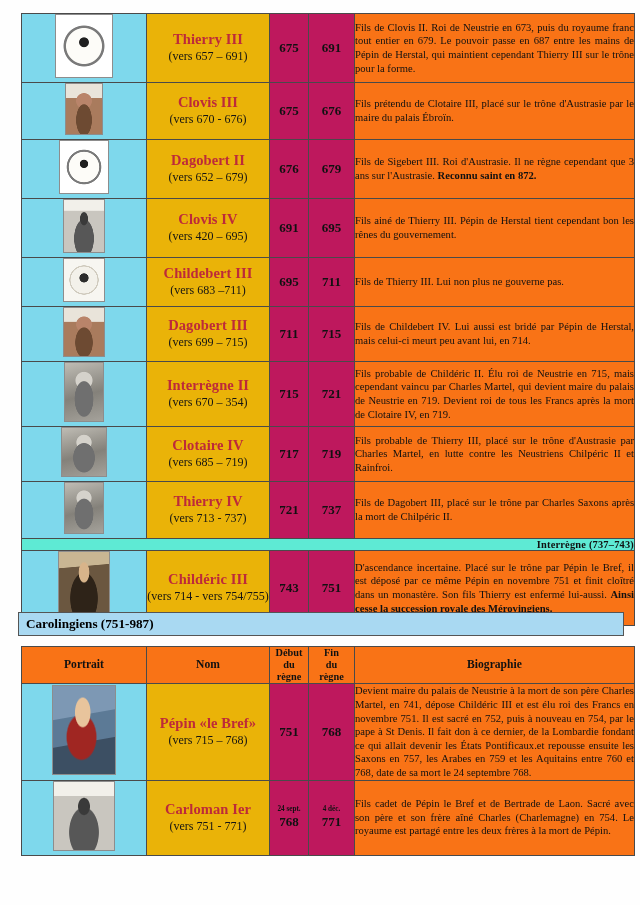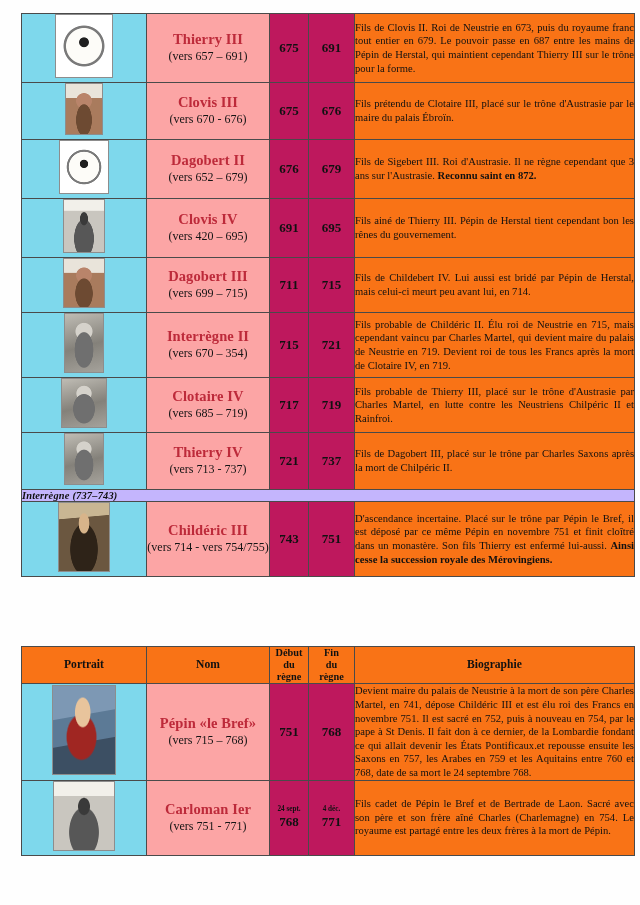--- a/index.html
+++ b/index.html
@@ -60,21 +60,21 @@
   .portrait-art {
     display: block;
     width: 100%;
     height: 100%;
   }
 
   
   .name-cell {
     text-align: center;
     padding: 4px 2px;
-    background: #fca5a5;
+    background: #eab308;
   }
   .king-name {
     color: #bd2a3a;
     font-weight: bold;
     font-size: 14.5px;
     letter-spacing: 0.1px;
     line-height: 1.15;
   }
   .king-dates {
     color: #141414;
@@ -105,23 +105,22 @@
     font-size: 10.6px;
     line-height: 1.285;
     text-align: justify;
     text-justify: inter-word;
     hyphens: manual;
   }
   .bio-cell b { font-weight: bold; }
 
   
   .interregne-cell {
-    background: #c4b5fd;
-    text-align: left;
-    font-style: italic;
+    background: #5eead4;
+    text-align: right;
     font-weight: bold;
     font-size: 10.4px;
     padding: 2.5px 0;
     letter-spacing: 0.2px;
   }
 
   
   .section-banner {
     background: #a9d9f2;
     border: 1px solid #555;
@@ -241,20 +240,30 @@
           <td class="portrait-cell"><span class="portrait-frame" style="width: 40px; height: 52px;"><span class="portrait-art art-print" style="width: 100%; height: 100%; display: block;"></span></span></td>
           <td class="name-cell">
             <div class="king-name">Clovis IV</div>
             <div class="king-dates">(vers 420 – 695)</div>
           </td>
           <td class="year-cell"><span>691</span></td>
           <td class="year-cell"><span>695</span></td>
           <td class="bio-cell"><span>Fils ainé de Thierry III. Pépin de Herstal tient cependant bon les rênes du gouvernement.</span></td>
         </tr>
         <tr>
+          <td class="portrait-cell"><span class="portrait-frame" style="width: 40px; height: 42px;"><span class="portrait-art art-coin" style="width: 100%; height: 100%; display: block;"></span></span></td>
+          <td class="name-cell">
+            <div class="king-name">Childebert III</div>
+            <div class="king-dates">(vers 683 –711)</div>
+          </td>
+          <td class="year-cell"><span>695</span></td>
+          <td class="year-cell"><span>711</span></td>
+          <td class="bio-cell"><span>Fils de Thierry III. Lui non plus ne gouverne pas.</span></td>
+        </tr>
+        <tr>
           <td class="portrait-cell"><span class="portrait-frame" style="width: 40px; height: 48px;"><span class="portrait-art art-bust" style="width: 100%; height: 100%; display: block;"></span></span></td>
           <td class="name-cell">
             <div class="king-name">Dagobert III</div>
             <div class="king-dates">(vers 699 – 715)</div>
           </td>
           <td class="year-cell"><span>711</span></td>
           <td class="year-cell"><span>715</span></td>
           <td class="bio-cell"><span>Fils de Childebert IV. Lui aussi est bridé par Pépin de Herstal, mais celui-ci meurt peu avant lui, en 714.</span></td>
         </tr>
         <tr>
@@ -296,20 +305,21 @@
             <div class="king-name">Childéric III</div>
             <div class="king-dates">(vers 714 - vers 754/755)</div>
           </td>
           <td class="year-cell"><span>743</span></td>
           <td class="year-cell"><span>751</span></td>
           <td class="bio-cell"><span>D'ascendance incertaine. Placé sur le trône par Pépin le Bref, il est déposé par ce même Pépin en novembre 751 et finit cloîtré dans un monastère. Son fils Thierry est enfermé lui-aussi. </span><b>Ainsi cesse la succession royale des Mérovingiens.</b></td>
         </tr>
       </tbody>
   </table>
 
+  <div class="section-banner" id="carolingiens-banner">Carolingiens (751-987)</div>
 
   <table class="kings" id="table-carol">
     <colgroup>
       <col class="col-portrait">
         <col class="col-nom">
         <col class="col-debut">
         <col class="col-fin">
         <col class="col-bio">
     </colgroup>
     <thead>

